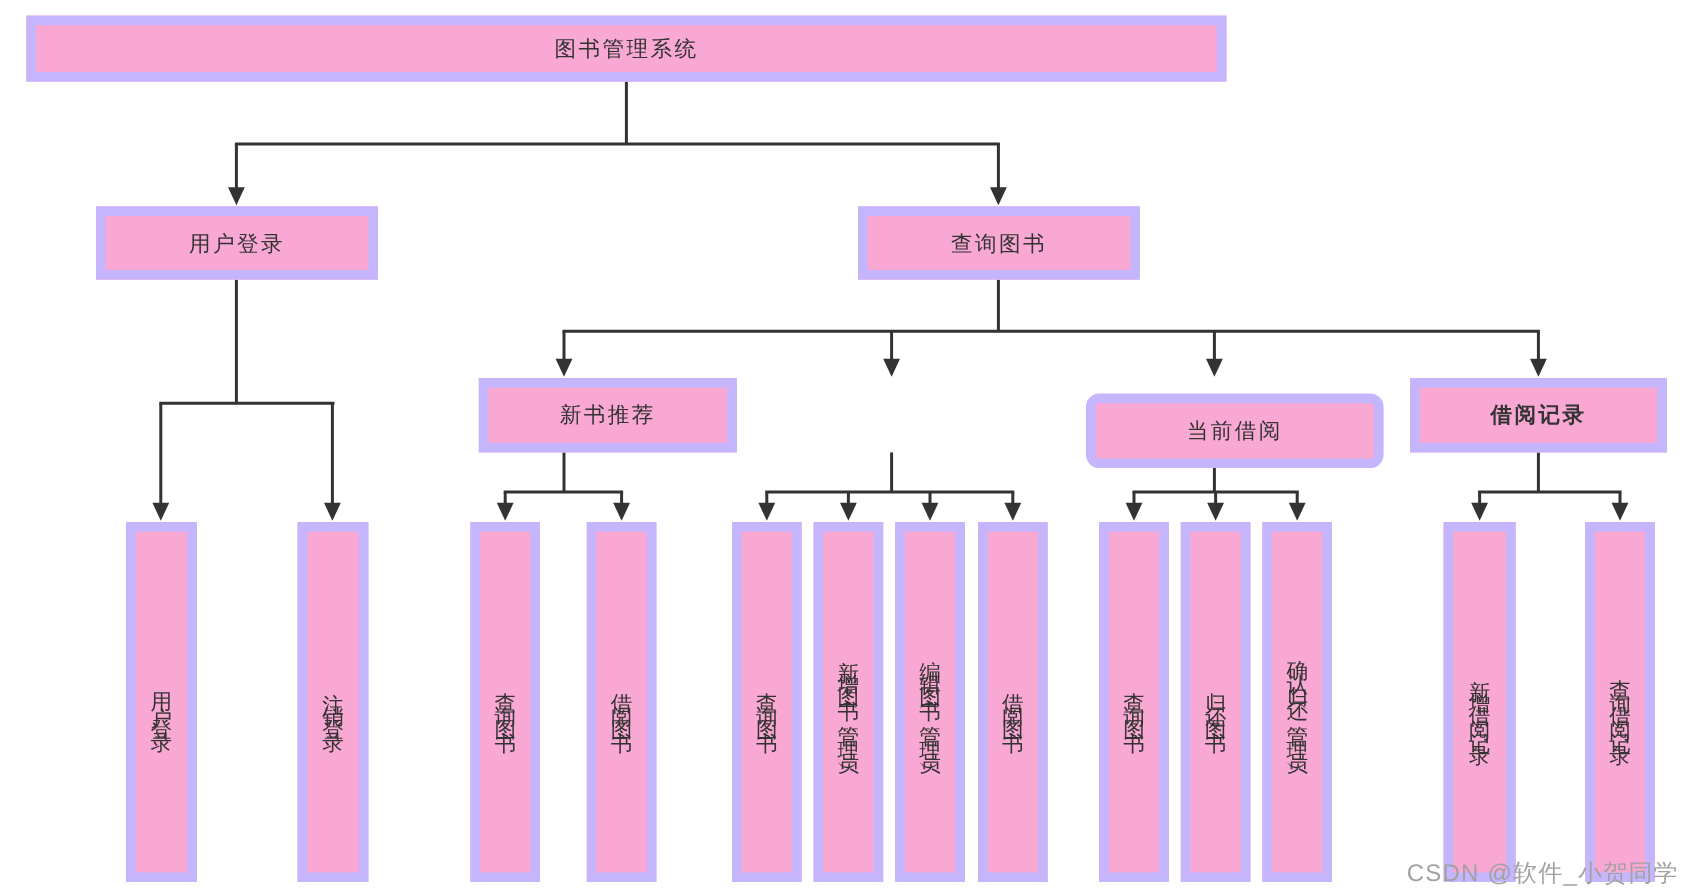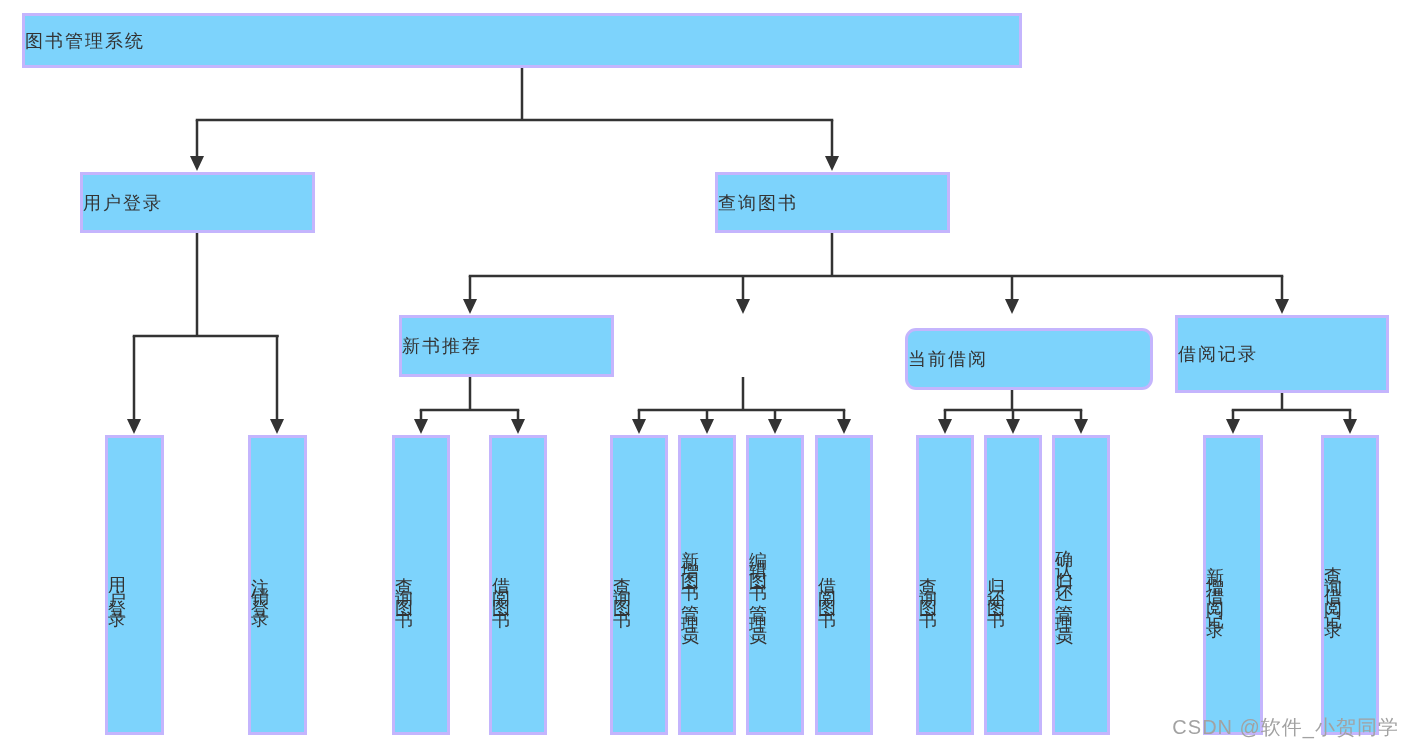--- a/index.html
+++ b/index.html
@@ -14,24 +14,25 @@
   }
   .connectors {
     position: absolute;
     left: 0; top: 0;
     width: 1405px; height: 747px;
     z-index: 0;
   }
   .node {
     position: absolute;
     box-sizing: border-box;
-    background: #7dd3fc;
-    border: 3px solid #c4b5fd;
+    background: #f9a8d4;
+    border: 8px solid #c4b5fd;
     display: flex;
     align-items: center;
+    justify-content: center;
     z-index: 1;
     font-size: 18px;
     letter-spacing: 2px;
     white-space: nowrap;
   }
   .leaf { top: 435px; height: 300px; }
   .vtext {
     writing-mode: vertical-rl;
     font-size: 18px;
     letter-spacing: 11px;
@@ -129,21 +130,21 @@
   <div class="node" style="left:715px; top:172px; width:235px; height:61px;">
     <span>查询图书</span>
   </div>
 
   <div class="node" style="left:363px; top:315px; width:215px; height:62px;margin-left:36px;">
     <span>新书推荐</span>
   </div>
   <div class="node" style="left:905px; top:328px; width:248px; height:62px;border-radius:11px;">
     <span>当前借阅</span>
   </div>
-  <div class="node" style="left:1175px; top:315px; width:214px; height:78px;">
+  <div class="node" style="left:1175px; top:315px; width:214px; height:62px;font-weight:bold;">
     <span>借阅记录</span>
   </div>
 
   <div class="node leaf" style="left:105px; width:59px;">
     <span class="vtext">用户登录</span>
   </div>
   <div class="node leaf" style="left:248px; width:59px;">
     <span class="vtext">注销登录</span>
   </div>
 

